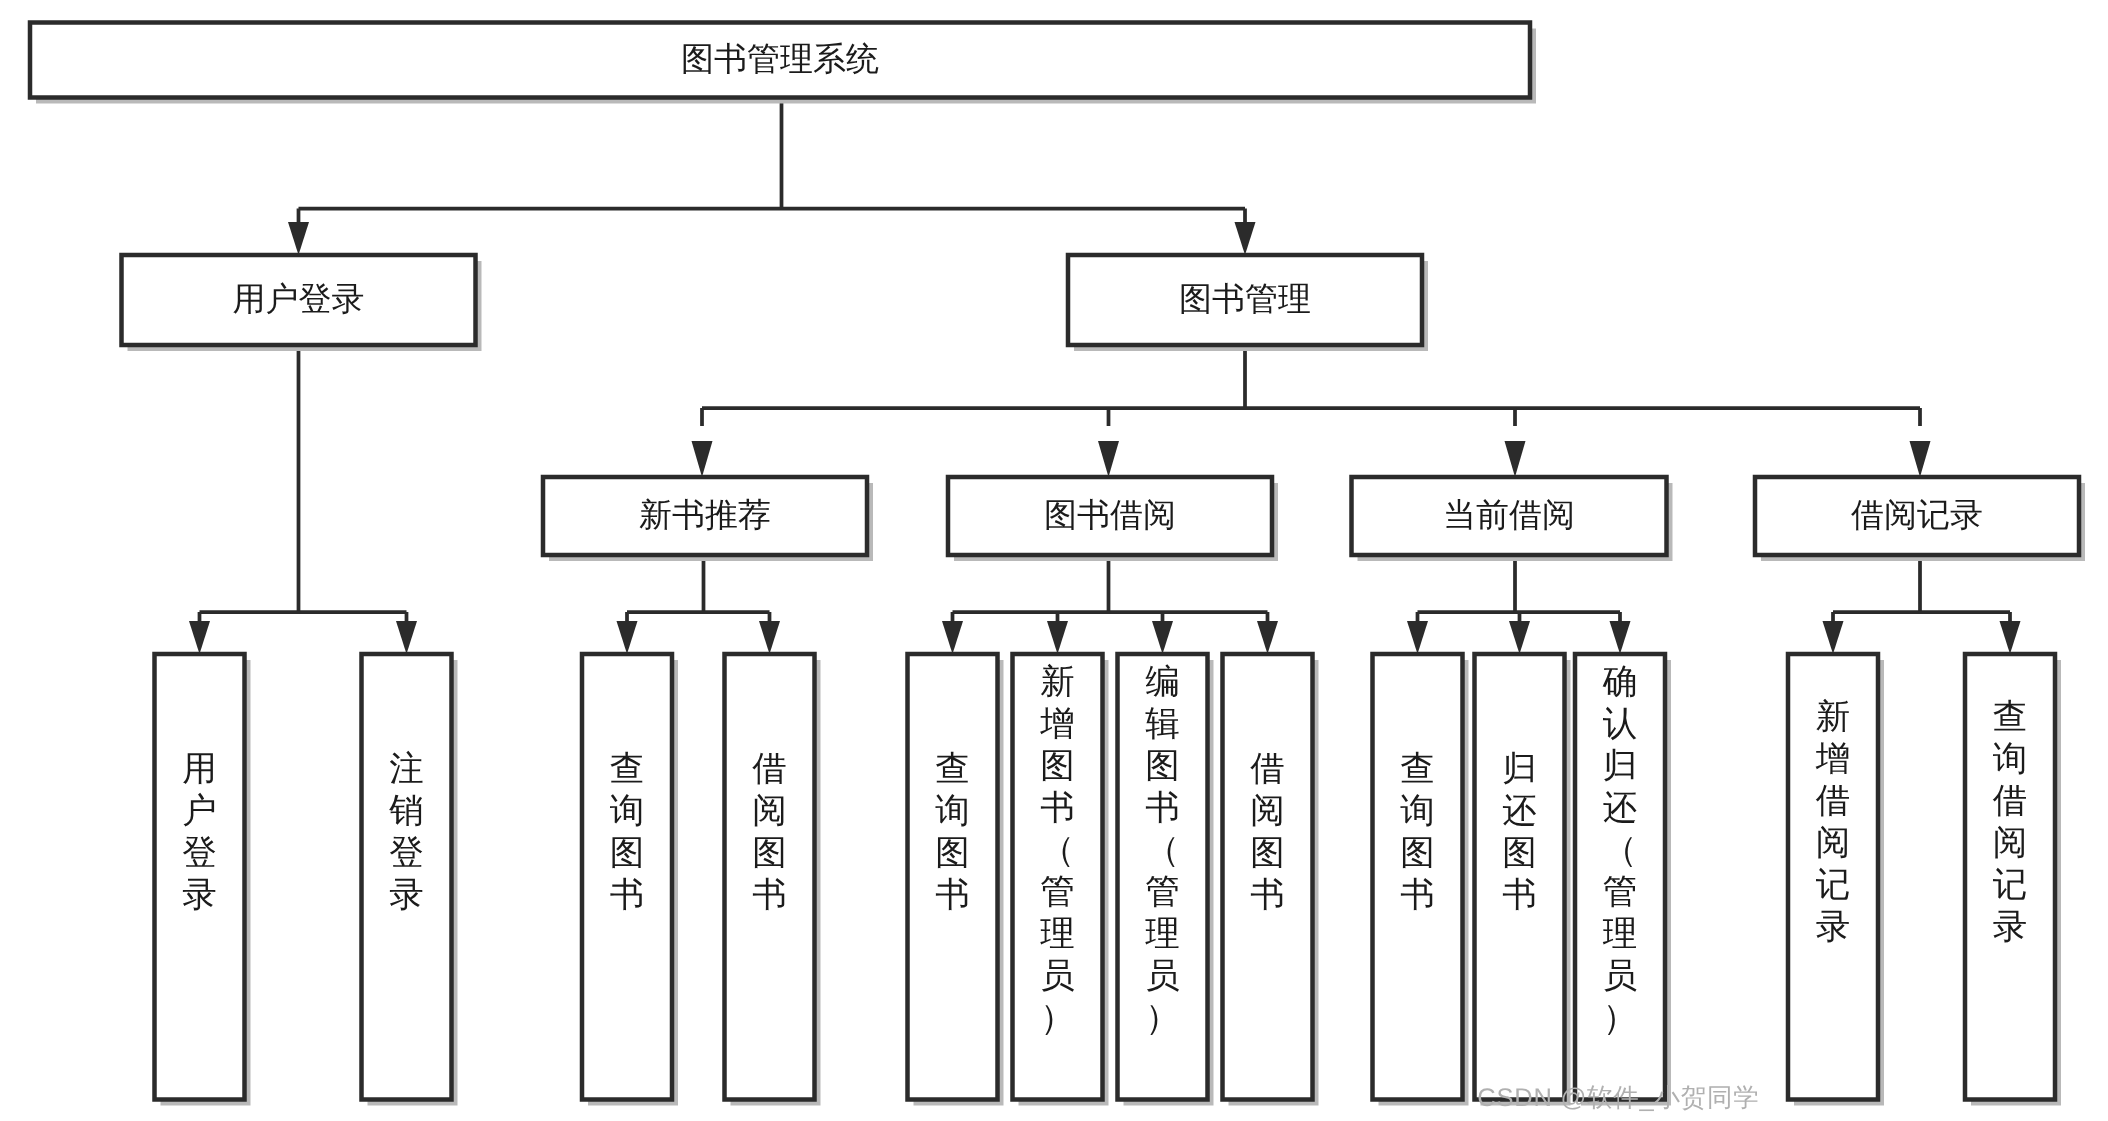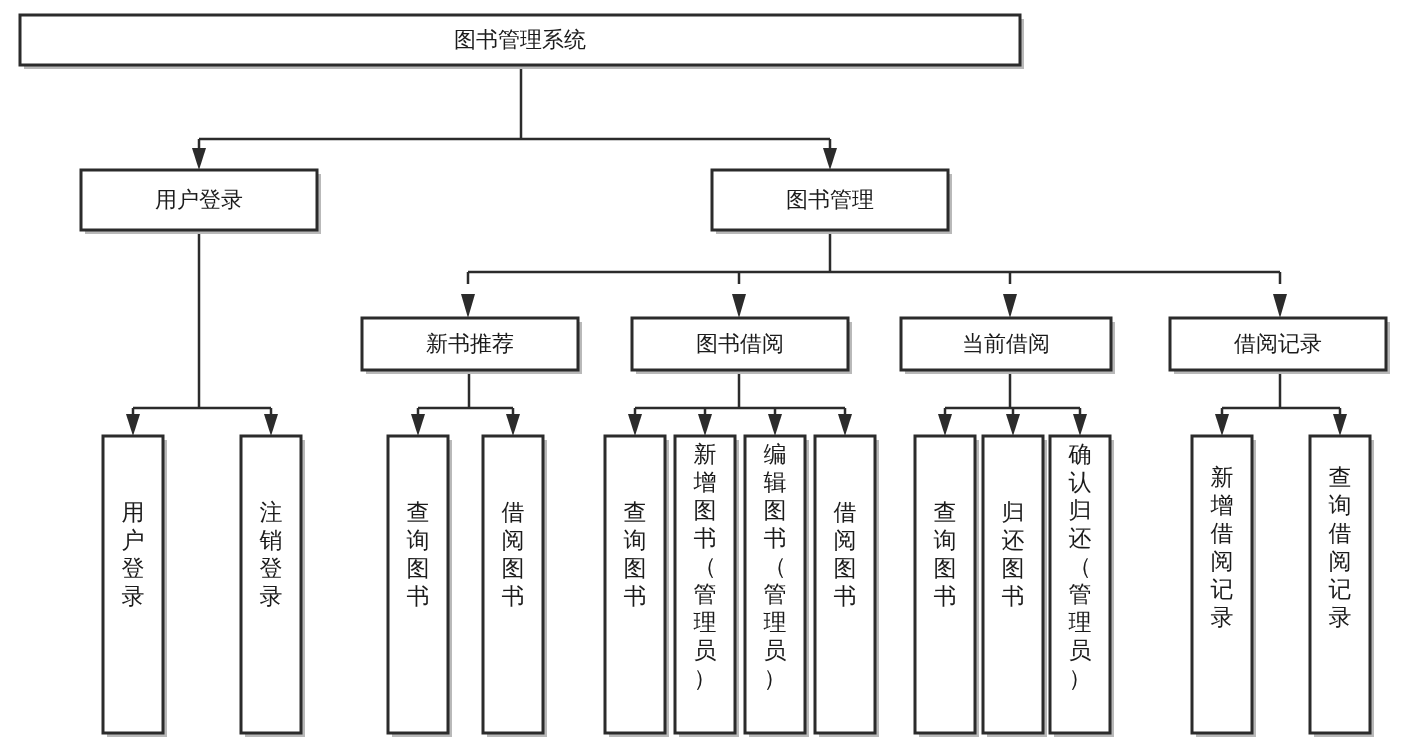--- a/index.html
+++ b/index.html
@@ -257,14 +257,15 @@
     </g>
 
     <g>
       <rect class="node-shadow" x="1314" y="440" width="60" height="297"></rect>
       <rect class="node-box" x="1310" y="436" width="60" height="297"></rect>
       <text class="node-label-v" x="1340" y="485"><tspan x="1340" y="485">查</tspan><tspan x="1340" y="513">询</tspan><tspan x="1340" y="541">借</tspan><tspan x="1340" y="569">阅</tspan><tspan x="1340" y="597">记</tspan><tspan x="1340" y="625">录</tspan></text>
     </g>
 
   </svg>
 
+  <div class="watermark-text">CSDN @软件_小贺同学</div>
 
 </div>
 
 </body></html>

